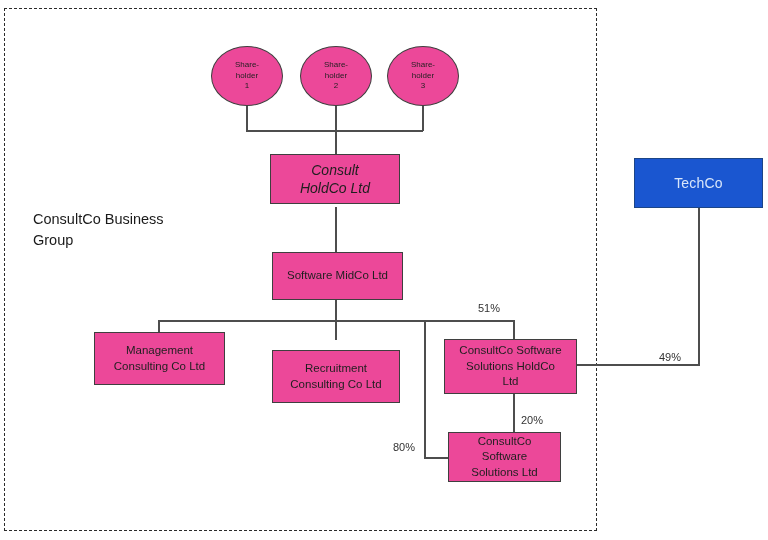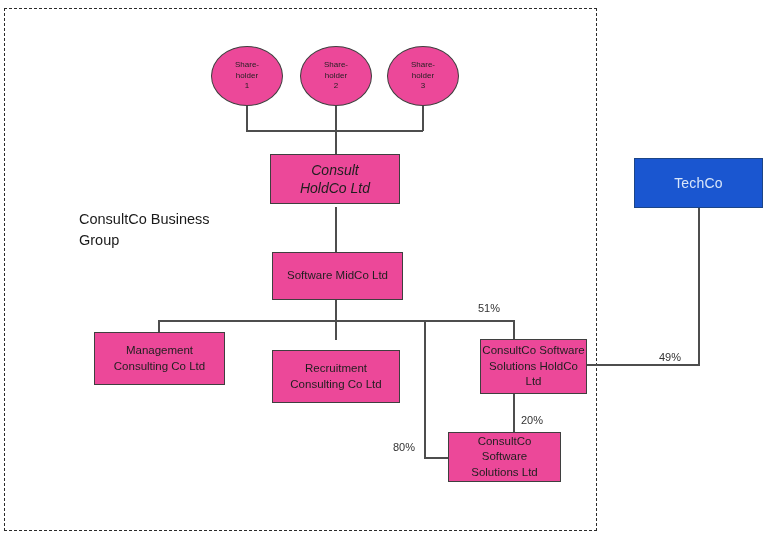--- a/index.html
+++ b/index.html
@@ -20,21 +20,21 @@
   .box-sm{font-size:11.5px;line-height:1.35;}
   .box-lg{font-size:14px;line-height:1.3;}
   .techco{
     background:#1a56d0;border:1.5px solid #1c4587;color:#d9e6fa;
     font-size:14px;letter-spacing:.2px;
   }
   .edge{position:absolute;background:#4d4d4d;}
   .pct{position:absolute;font-size:11px;color:#333333;margin-top:8px;}
   .free-label{
     position:absolute;font-size:14.5px;color:#1a1a1a;
-    white-space:pre-line;line-height:1.45;margin-left:46px;
+    white-space:pre-line;line-height:1.45;
   }
 </style>
 </head>
 <body>
 
 <div id="stage">
 
   <div class="boundary" style="left:4px;top:8px;width:593px;height:523px;"></div>
 
   <div class="free-label" style="left:33px;top:209px;width:190px;">ConsultCo Business
@@ -79,21 +79,21 @@
 HoldCo Ltd</div>
 
   <div class="node box-sm" style="left:272px;top:252px;width:131px;height:48px;">Software MidCo Ltd</div>
 
   <div class="node box-sm" style="left:94px;top:332px;width:131px;height:53px;">Management
 Consulting Co Ltd</div>
 
   <div class="node box-sm" style="left:272px;top:350px;width:128px;height:53px;">Recruitment
 Consulting Co Ltd</div>
 
-  <div class="node box-sm" style="left:444px;top:339px;width:107px;height:55px;margin-left:36px;">ConsultCo Software
+  <div class="node box-sm" style="left:444px;top:339px;width:133px;height:55px;">ConsultCo Software
 Solutions HoldCo
 Ltd</div>
 
   <div class="node box-sm" style="left:448px;top:432px;width:113px;height:50px;">ConsultCo
 Software
 Solutions Ltd</div>
 
   <div class="node techco" style="left:634px;top:158px;width:129px;height:50px;">TechCo</div>
 
 </div>

